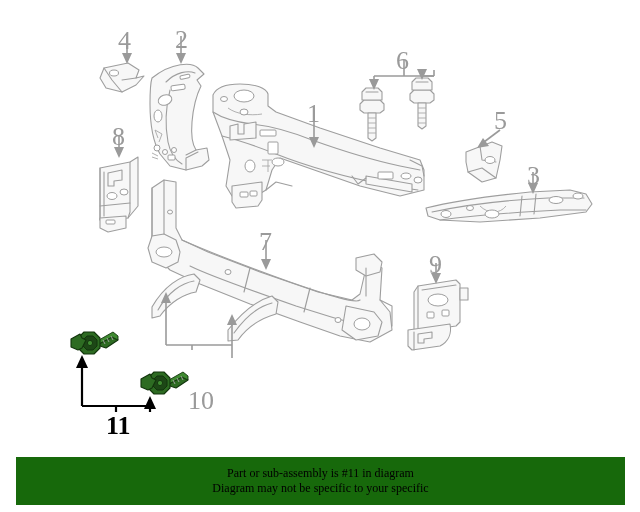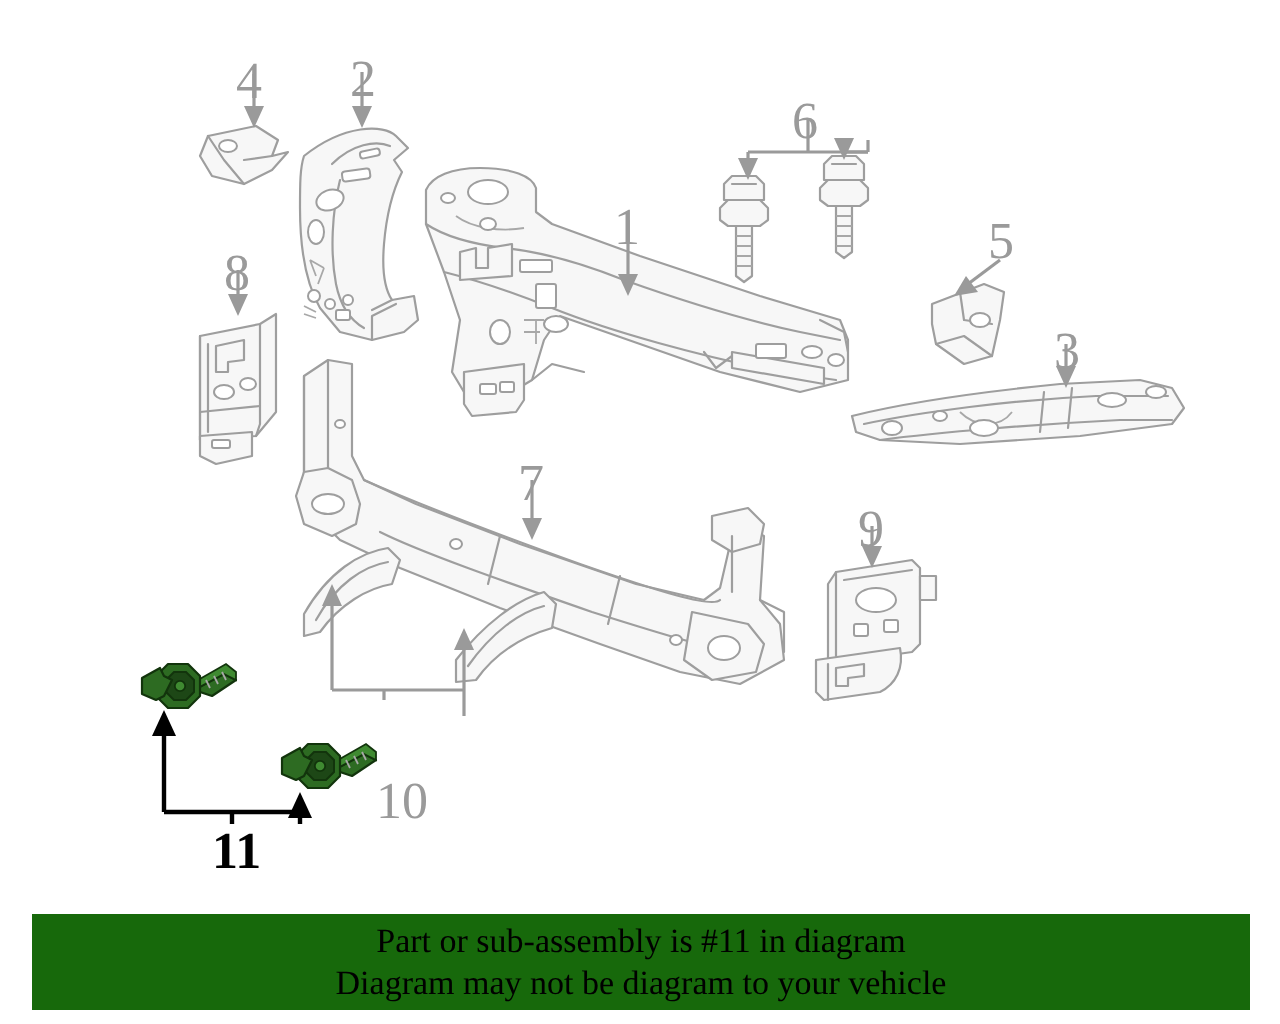--- a/index.html
+++ b/index.html
@@ -47,21 +47,21 @@
     height: 48px;
     background: #17690b;
     display: flex;
     flex-direction: column;
     align-items: center;
     justify-content: center;
     box-sizing: border-box;
   }
   #footer-banner .banner-line {
     color: #000000;
-    font-size: 17px;
+    font-size: 12px;
     font-family: "Liberation Serif", "DejaVu Serif", serif;
     line-height: 1.25;
     text-align: center;
     white-space: nowrap;
   }
 </style>
 </head>
 <body>
 
 <div id="stage">
@@ -339,16 +339,16 @@
   <div class="callout-label" style="left:494px; top:108px;">5</div>
   <div class="callout-label" style="left:396px; top:48px;">6</div>
   <div class="callout-label" style="left:259px; top:229px;">7</div>
   <div class="callout-label" style="left:112px; top:124px;">8</div>
   <div class="callout-label" style="left:429px; top:252px;">9</div>
   <div class="callout-label" style="left:188px; top:352px;margin-top:36px;">10</div>
   <div class="callout-label highlight" style="left:106px; top:413px;">11</div>
 
   <div id="footer-banner">
     <div class="banner-line">Part or sub-assembly is #11 in diagram</div>
-    <div class="banner-line">Diagram may not be diagram to your vehicle</div>
+    <div class="banner-line">Diagram may not be specific to your specific</div>
   </div>
 
 </div>
 
 </body></html>

